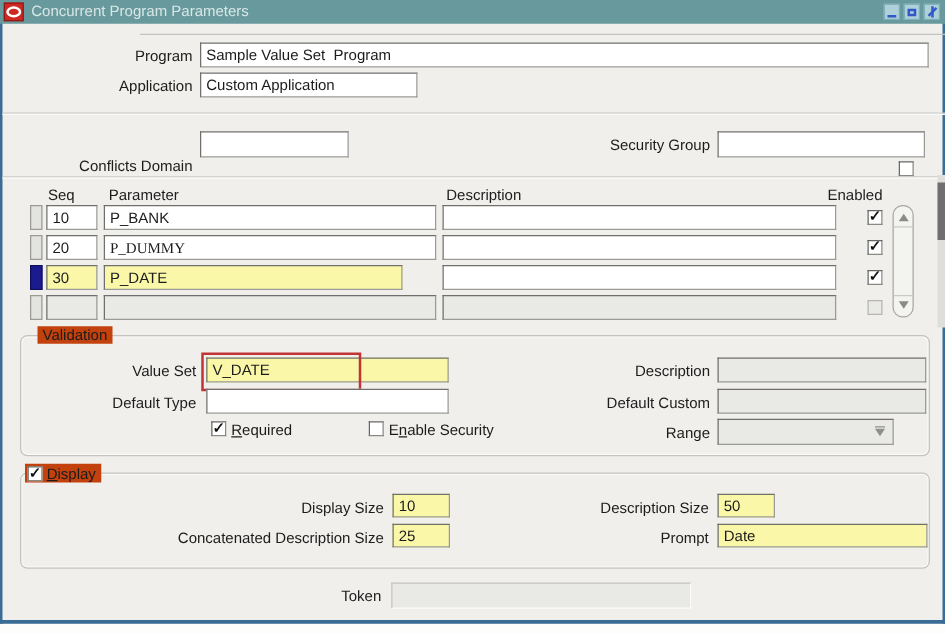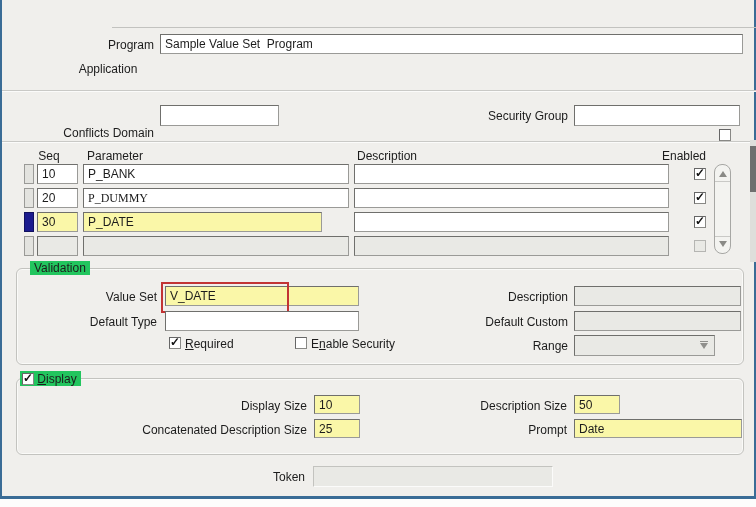--- a/index.html
+++ b/index.html
@@ -17,21 +17,21 @@
   .glyph-close{position:relative;width:9px;height:9px;}
   .glyph-close::before,.glyph-close::after{content:"";position:absolute;left:4px;top:0;width:2px;height:9px;background:#3358c8;}
   .glyph-close::before{transform:rotate(45deg);}　.glyph-close::after{transform:rotate(-45deg);}
   
   .lbl{position:absolute;text-align:right;white-space:nowrap;}
   .field{position:absolute;box-sizing:border-box;background:#ffffff;border:1px solid #9a9a97;border-top-color:#6f6f6c;border-left-color:#6f6f6c;padding:2px 0 0 4px;white-space:pre;overflow:hidden;font-size:12px;}
   .field.gray{background:#e9e9e5;}
   .field.yellow{background:#faf7a8;}
   .sep{position:absolute;left:0;width:756px;height:0;border-top:1px solid #c9c9c6;border-bottom:1px solid #fbfbfa;}
   .groupbox{position:absolute;box-sizing:border-box;border:1px solid #c3c3bf;border-radius:6px;box-shadow:inset 0 0 0 1px #fafaf8;}
-  .grouplabel{position:absolute;background:#22c55e;padding:0 4px;white-space:nowrap;}
+  .grouplabel{position:absolute;background:#c2410c;padding:0 4px;white-space:nowrap;}
   .checkbox{position:absolute;width:12px;height:12px;box-sizing:border-box;background:#ffffff;border:1px solid #888885;border-top-color:#666;border-left-color:#666;}
   .checkbox.checked::after{content:"✓";position:absolute;left:0px;top:-3px;font-size:12px;font-weight:bold;color:#111;}
   .checkbox.disabled{background:#e9e9e5;border-color:#b5b5b2;}
   .u{text-decoration:underline;}
   
   .rowsel{position:absolute;width:10px;height:20px;background:#e3e3df;border:1px solid #9a9a97;box-sizing:border-box;}
   .rowsel.current{background:#1b1b8e;border-color:#10105e;}
   .scrollbar{position:absolute;left:712px;top:164px;width:17px;height:90px;background:#f3f3f0;border:1px solid #a7a7a4;border-radius:8px;box-sizing:border-box;}
   .sb-up,.sb-down{position:absolute;left:0;width:15px;height:14px;display:flex;align-items:center;justify-content:center;}
   .sb-up{top:2px;border-bottom:1px solid #c9c9c6;}
@@ -47,26 +47,42 @@
   
   .red-box{position:absolute;border:2px solid #c23434;background:transparent;}
   .canvas-line{position:absolute;left:110px;top:27px;width:646px;height:0;border-top:1px solid #c2c2bf;}
 </style>
 </head>
 <body>
 
 <div class="stage">
   <div class="window">
 
+    <div class="titlebar">
+      <div class="oracle-logo">
+          <div class="ring"></div>
+        </div>
+      <div class="title-text">Concurrent Program Parameters</div>
+      <div class="winbtn min">
+          <div class="glyph-min"></div>
+        </div>
+      <div class="winbtn max">
+          <div class="glyph-max"></div>
+        </div>
+      <div class="winbtn close">
+          <div class="glyph-close"></div>
+        </div>
+    </div>
 
     <div class="canvas-line"></div>
 
     <div class="lbl" style="left:60px;top:38px;width:92px;">Program</div>
     <div class="field" style="left:158px;top:34px;width:583px;height:20px;">Sample Value Set  Program</div>
-    <div class="lbl" style="left:60px;top:62px;width:92px;text-align:center;">Application</div>
+    <div class="lbl" style="left:60px;top:62px;width:92px;">Application</div>
+    <div class="field" style="left:158px;top:58px;width:174px;height:20px;">Custom Application</div>
 
     <div class="sep" style="top:90px;"></div>
 
     <div class="lbl" style="left:40px;top:126px;width:112px;">Conflicts Domain</div>
     <div class="field" style="left:158px;top:105px;width:119px;height:21px;"></div>
     <div class="lbl" style="left:456px;top:109px;width:110px;">Security Group</div>
     <div class="field" style="left:572px;top:105px;width:166px;height:21px;"></div>
 
     <div class="checkbox" style="left:717px;top:129px;"></div>
     <div class="sep" style="top:141px;"></div>

